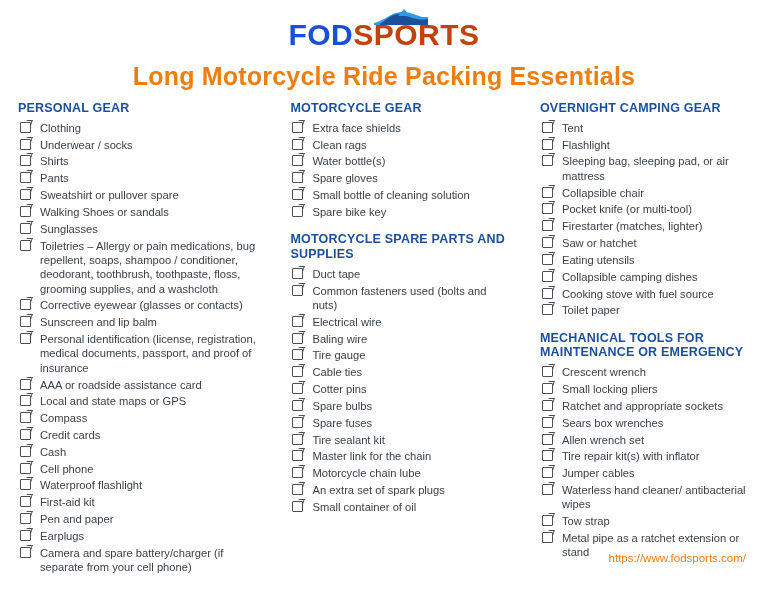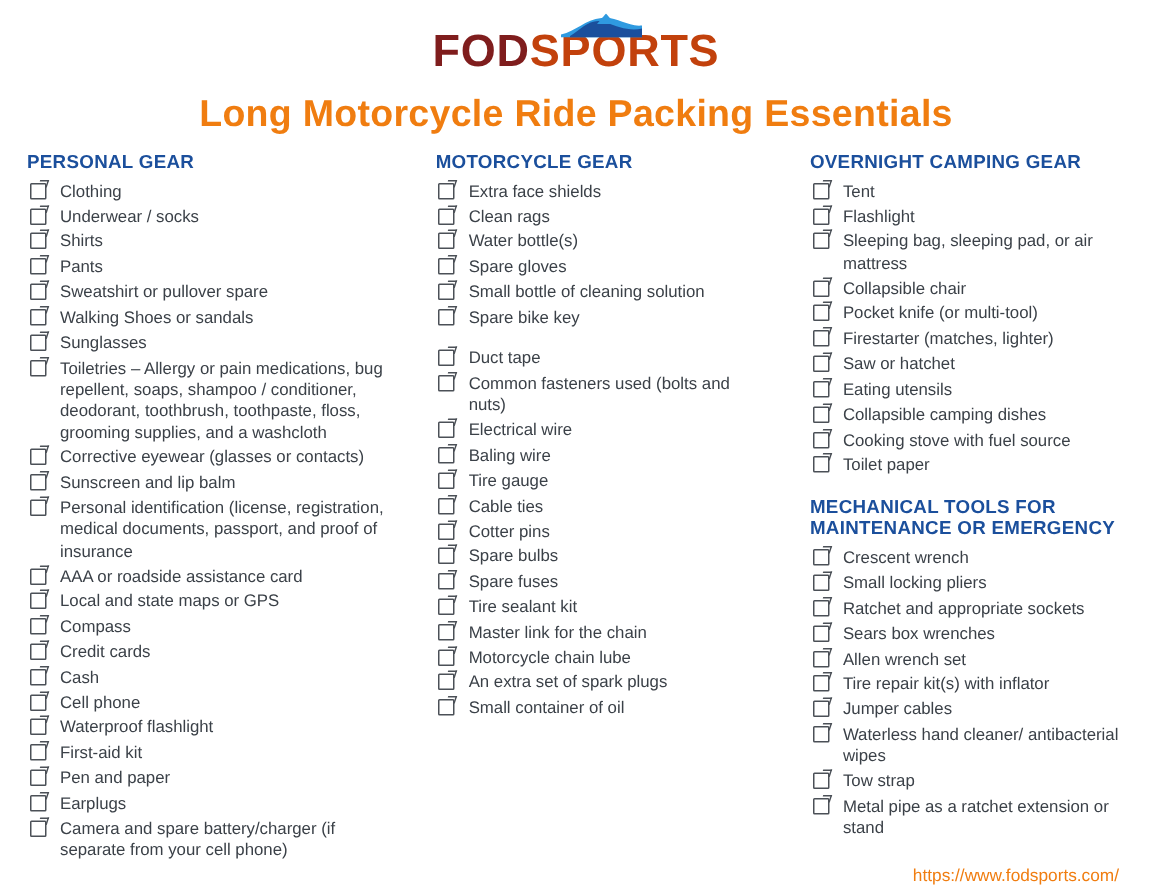--- a/index.html
+++ b/index.html
@@ -33,21 +33,21 @@
     position: relative;
     display: inline-block;
     line-height: 1;
   }
   .logo-text {
     font-size: 30px;
     font-weight: bold;
     letter-spacing: 0.5px;
     font-family: "Liberation Sans", sans-serif;
   }
-  .logo-fod { color: #7f1d1d; }
+  .logo-fod { color: #1d4ed8; }
   .logo-sports { color: #c2410c; }
   .logo-mark {
     position: absolute;
     top: -11px;
     left: 86px;
     width: 54px;
     height: 16px;
   }
 
   
@@ -116,21 +116,21 @@
     height: 4px;
     border-right: 1.3px solid #4b5057;
     border-top: 1.3px solid #4b5057;
     transform: skewX(-18deg);
   }
 
   
   .footer-url {
     position: absolute;
     right: 22px;
-    bottom: 4px;
+    bottom: 30px;
     color: #f07d10;
     font-size: 11.5px;
   }
 </style>
 </head>
 <body>
 
 <div class="page">
 
   <div class="logo-wrap">
@@ -186,20 +186,21 @@
         <ul class="items">
           <li><span class="cbx"></span><span>Extra face shields</span></li>
           <li><span class="cbx"></span><span>Clean rags</span></li>
           <li><span class="cbx"></span><span>Water bottle(s)</span></li>
           <li><span class="cbx"></span><span>Spare gloves</span></li>
           <li><span class="cbx"></span><span>Small bottle of cleaning solution</span></li>
           <li><span class="cbx"></span><span>Spare bike key</span></li>
         </ul>
       </div>
       <div class="section">
+        <div class="section-head">MOTORCYCLE SPARE PARTS AND SUPPLIES</div>
         <ul class="items">
           <li><span class="cbx"></span><span>Duct tape</span></li>
           <li><span class="cbx"></span><span>Common fasteners used (bolts and nuts)</span></li>
           <li><span class="cbx"></span><span>Electrical wire</span></li>
           <li><span class="cbx"></span><span>Baling wire</span></li>
           <li><span class="cbx"></span><span>Tire gauge</span></li>
           <li><span class="cbx"></span><span>Cable ties</span></li>
           <li><span class="cbx"></span><span>Cotter pins</span></li>
           <li><span class="cbx"></span><span>Spare bulbs</span></li>
           <li><span class="cbx"></span><span>Spare fuses</span></li>

